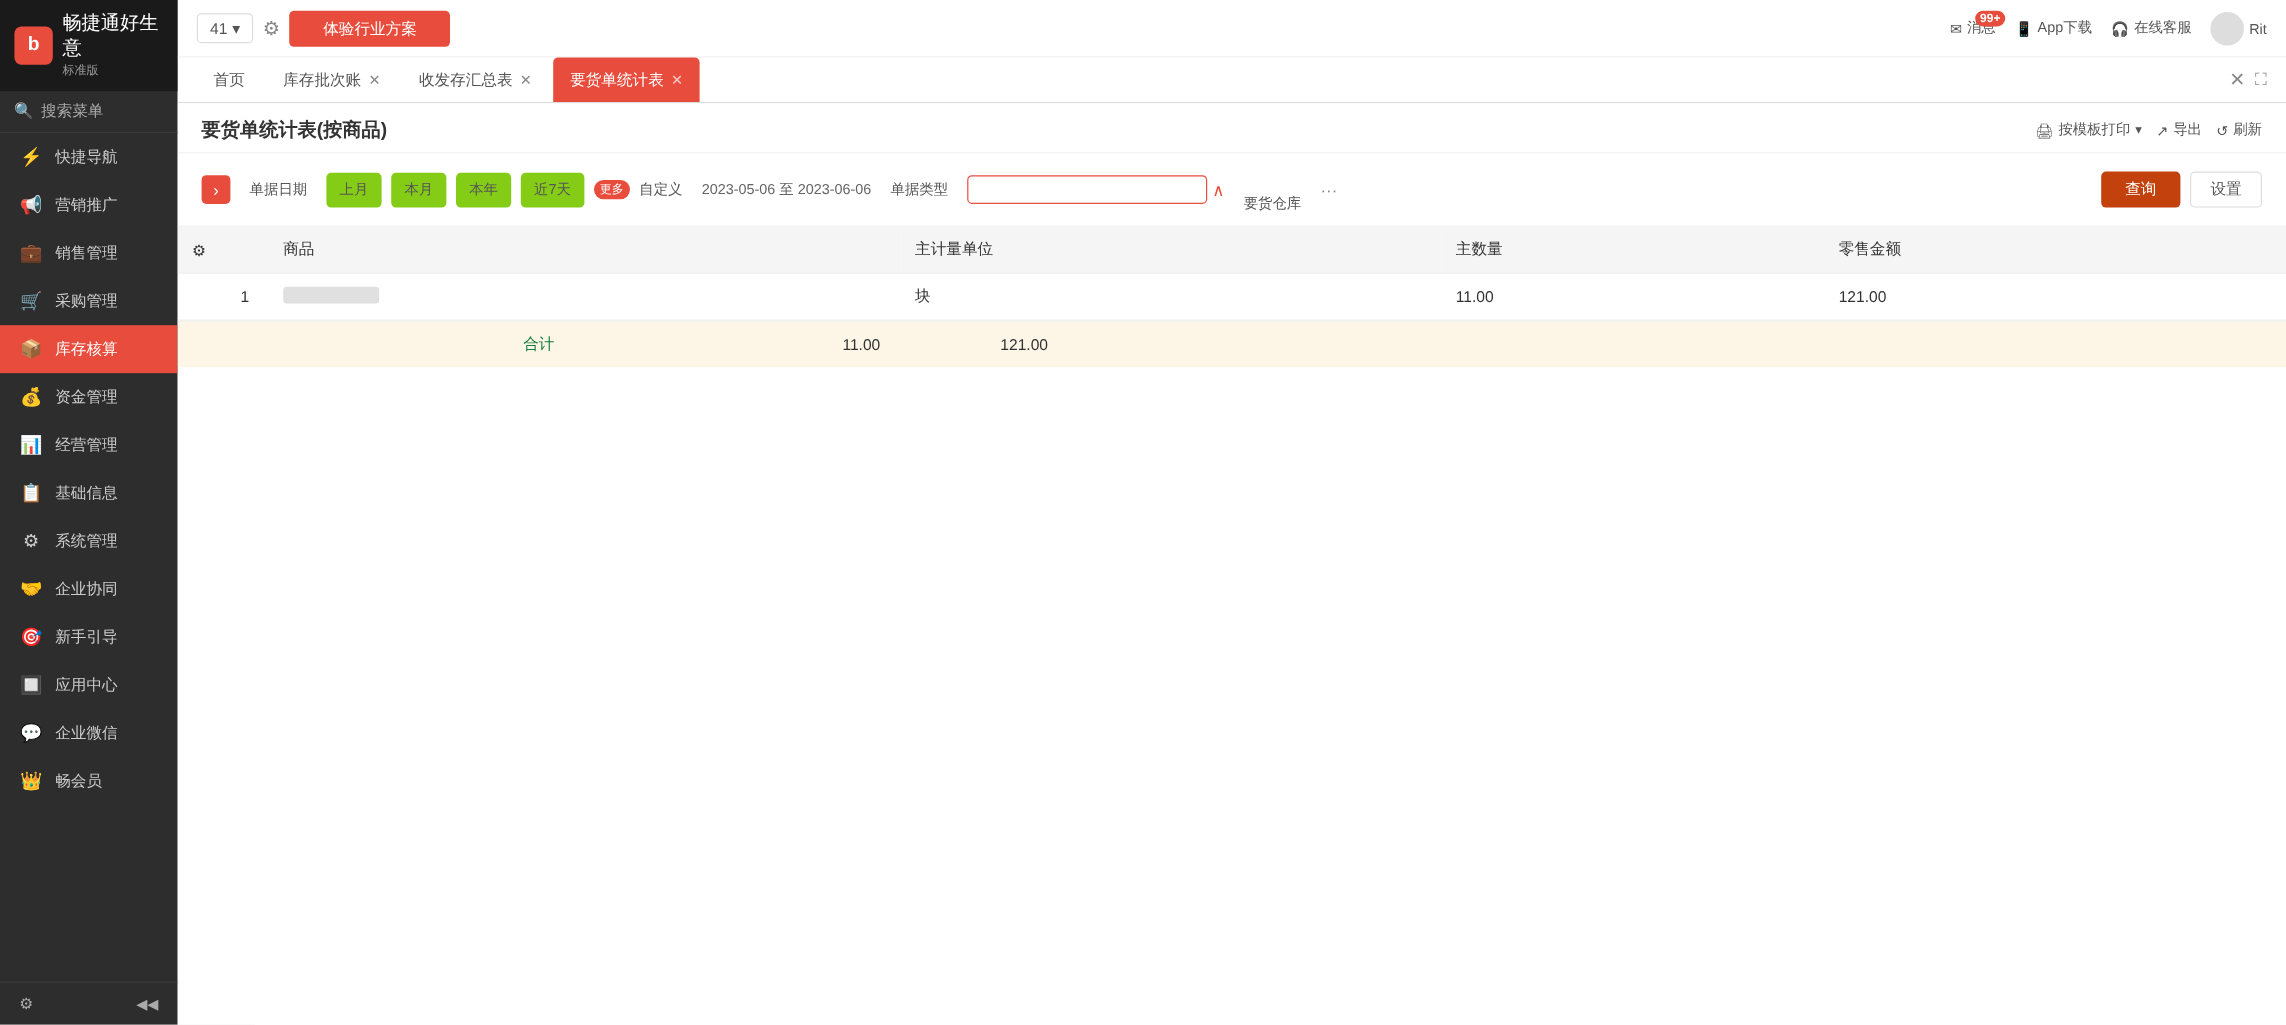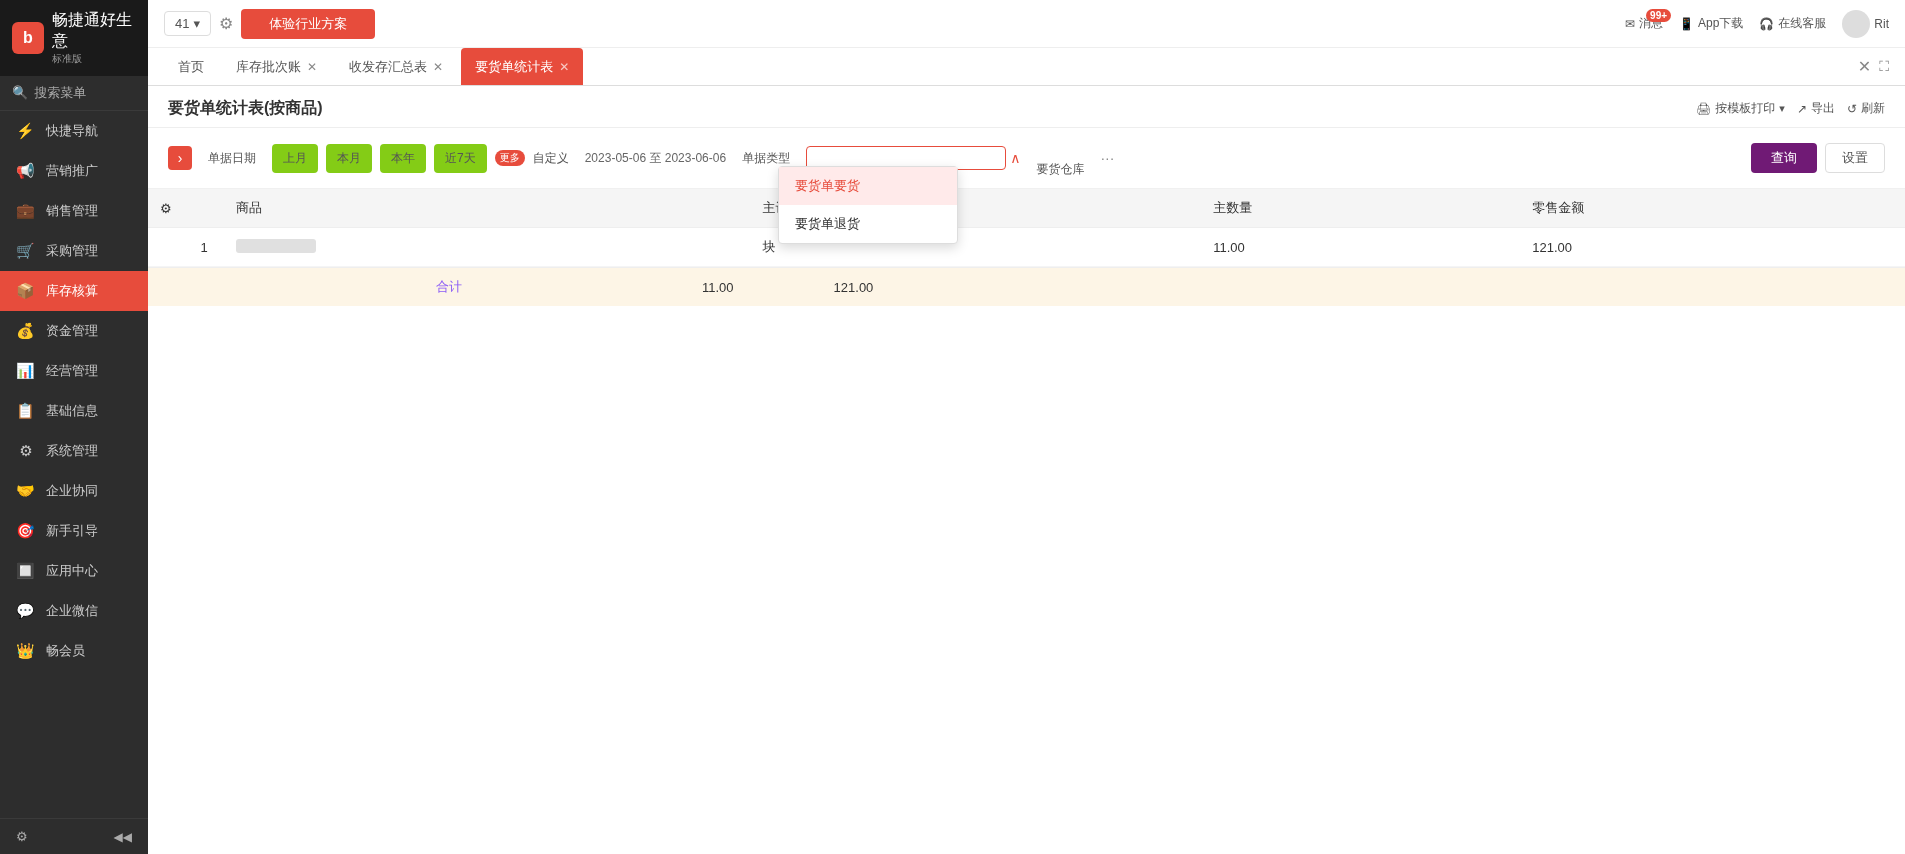--- a/index.html
+++ b/index.html
@@ -234,21 +234,21 @@
       color: #333;
     }
     .filter-type-wrapper { position: relative; display: flex; align-items: center; }
     .filter-type-arrow { margin-left: 4px; cursor: pointer; color: #e74c3c; font-size: 14px; }
 
     .filter-warehouse-label { color: #555; font-size: 12px; margin-top: 23px; }
     .filter-warehouse-dots { color: #888; cursor: pointer; font-size: 14px; }
 
     .filter-actions { display: flex; gap: 8px; margin-left: auto; }
     .btn-query {
-      background: #701a75; color: white; border: none; padding: 5px 20px;
+      background: #c2410c; color: white; border: none; padding: 5px 20px;
       border-radius: 4px; cursor: pointer; font-size: 13px;
     }
     .btn-set {
       background: #fff; color: #555; border: 1px solid #ddd;
       padding: 5px 16px; border-radius: 4px; cursor: pointer; font-size: 13px;
     }
 
     
     .dropdown-overlay {
       position: absolute;
@@ -299,21 +299,21 @@
     .table-footer {
       background: #fdf5e6;
       display: flex;
       align-items: center;
       padding: 10px 12px;
       border-top: 1px solid #eee;
       position: sticky;
       bottom: 0;
       font-size: 13px;
     }
-    .footer-label { margin-left: 200px; color: #8b5cf6; font-weight: 500; }
+    .footer-label { margin-left: 200px; color: #15803d; font-weight: 500; }
     .footer-val1 { margin-left: 240px; color: #333; font-weight: 500; }
     .footer-val2 { margin-left: 100px; color: #333; font-weight: 500; }
   </style>
 </head>
 <body>
 
 <div class="sidebar">
   <div class="sidebar-logo">
     <div class="logo-icon">
       <span>b</span>
@@ -493,28 +493,20 @@
         </div>
 
         <span class="filter-warehouse-label">要货仓库</span>
         <span class="filter-warehouse-dots">···</span>
 
         <div class="filter-actions">
           <button class="btn-query">查询</button>
           <button class="btn-set">设置</button>
         </div>
 
-        <div class="dropdown-overlay">
-          <div class="dropdown-item selected">
-            <span>要货单要货</span>
-          </div>
-          <div class="dropdown-item">
-            <span>要货单退货</span>
-          </div>
-        </div>
       </div>
 
       <div class="table-wrapper">
         <table class="data-table">
           <thead>
             <tr>
               <th class="col-settings">
                 <span>⚙</span>
               </th>
               <th class="col-num"></th>

